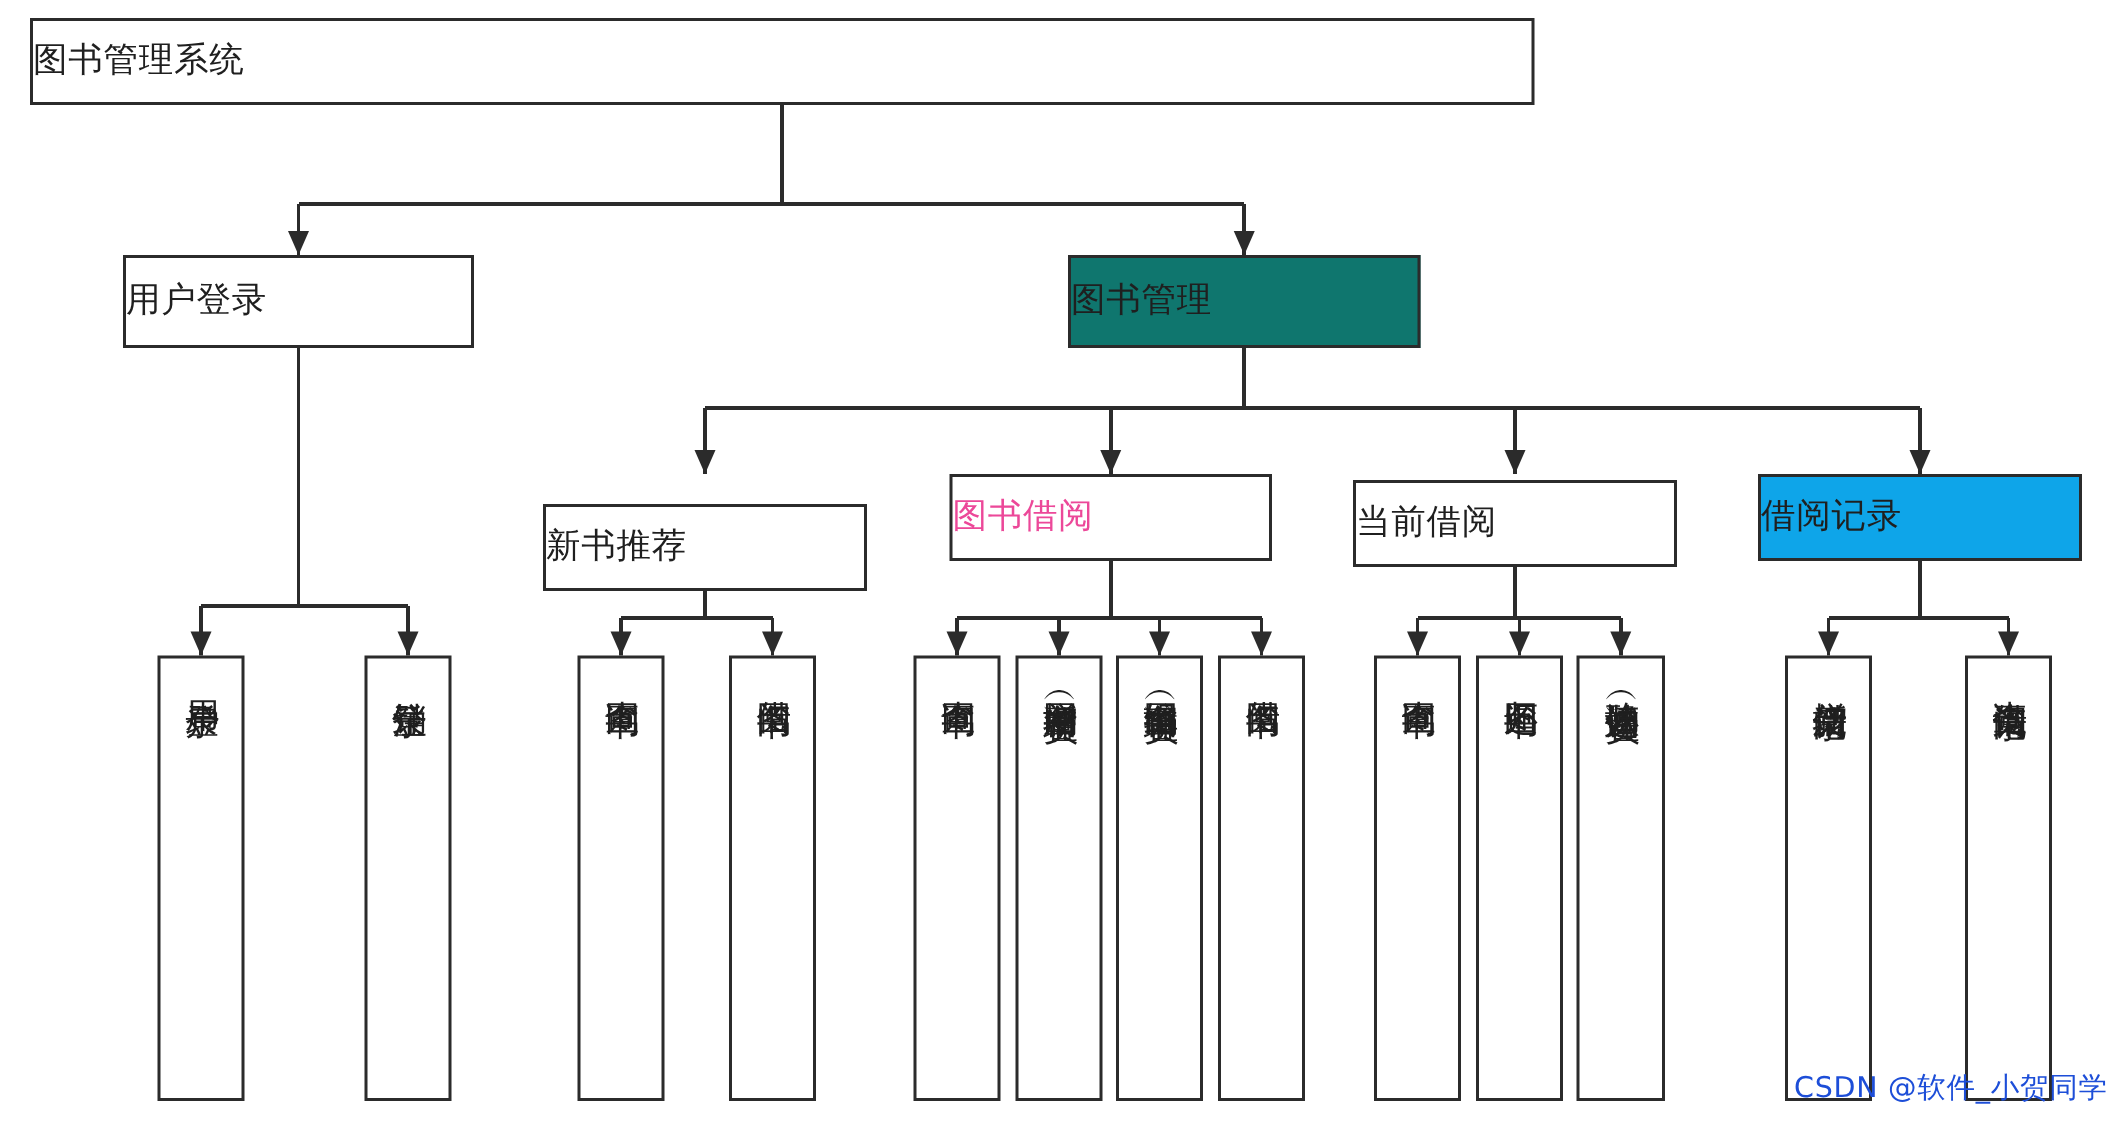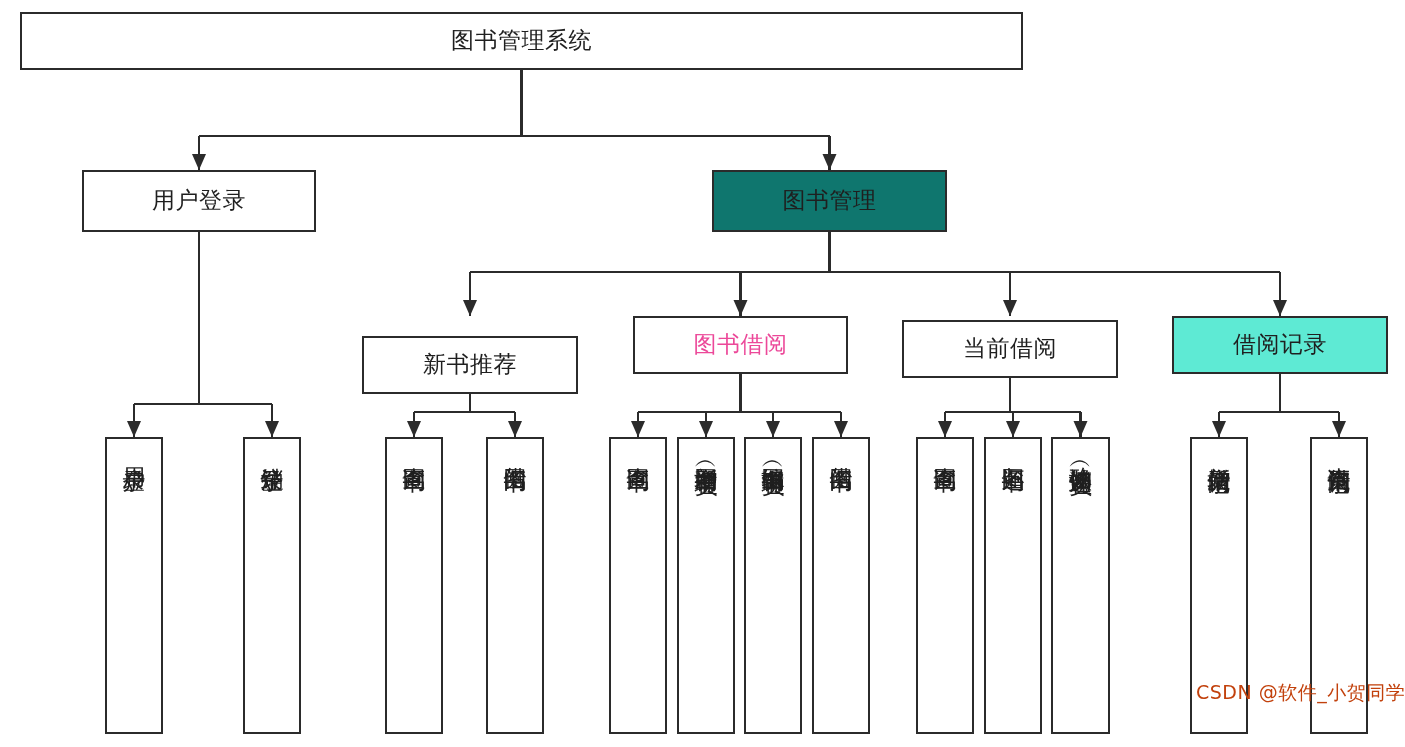--- a/index.html
+++ b/index.html
@@ -26,21 +26,21 @@
     width: 1405px;
     height: 747px;
   }
   .node-box {
     position: absolute;
     box-sizing: border-box;
     background: #ffffff;
     border: 2px solid #2b2b2b;
     display: flex;
     align-items: center;
-    justify-content: center;
+    justify-content: flex-start;
   }
   .node-label-h {
     font-size: 23px;
     color: #1f1f1f;
     line-height: 1.1;
     letter-spacing: 0.5px;
     white-space: nowrap;
     font-family: "DejaVu Sans", "Liberation Sans", sans-serif;
   }
   .node-label-v {
@@ -137,21 +137,21 @@
       </div>
       <div class="node-box" style="left: 362px; top: 316px; width: 216px; height: 58px; border-color: rgb(43, 43, 43); background: rgb(255, 255, 255); margin-top: 20px;">
         <span class="node-label-h" style="color: rgb(31, 31, 31);">新书推荐</span>
       </div>
       <div class="node-box" style="left: 633px; top: 316px; width: 215px; height: 58px; border-color: rgb(43, 43, 43); background: rgb(255, 255, 255);">
         <span class="node-label-h" style="color: #ec4899;">图书借阅</span>
       </div>
       <div class="node-box" style="left: 902px; top: 320px; width: 216px; height: 58px; border-color: rgb(43, 43, 43); background: rgb(255, 255, 255);">
         <span class="node-label-h" style="color: rgb(31, 31, 31);">当前借阅</span>
       </div>
-      <div class="node-box" style="left: 1172px; top: 316px; width: 216px; height: 58px; border-color: rgb(43, 43, 43); background: #5eead4;">
+      <div class="node-box" style="left: 1172px; top: 316px; width: 216px; height: 58px; border-color: rgb(43, 43, 43); background: #0ea5e9;">
         <span class="node-label-h" style="color: rgb(31, 31, 31);">借阅记录</span>
       </div>
       <div class="node-box leaf-box" style="left: 105px; top: 437px; width: 58px; height: 297px; border-color: rgb(43, 43, 43); background: rgb(255, 255, 255);">
         <span class="node-label-v" style="color: rgb(31, 31, 31);">用户登录</span>
       </div>
       <div class="node-box leaf-box" style="left: 243px; top: 437px; width: 58px; height: 297px; border-color: rgb(43, 43, 43); background: rgb(255, 255, 255);">
         <span class="node-label-v" style="color: rgb(31, 31, 31);">注销登录</span>
       </div>
       <div class="node-box leaf-box" style="left: 385px; top: 437px; width: 58px; height: 297px; border-color: rgb(43, 43, 43); background: rgb(255, 255, 255);">
         <span class="node-label-v" style="color: rgb(31, 31, 31);">查询图书</span>
@@ -180,14 +180,14 @@
       <div class="node-box leaf-box" style="left: 1051px; top: 437px; width: 59px; height: 297px; border-color: rgb(43, 43, 43); background: rgb(255, 255, 255);">
         <span class="node-label-v" style="color: rgb(31, 31, 31);">确认归还（管理员）</span>
       </div>
       <div class="node-box leaf-box" style="left: 1190px; top: 437px; width: 58px; height: 297px; border-color: rgb(43, 43, 43); background: rgb(255, 255, 255);">
         <span class="node-label-v" style="color: rgb(31, 31, 31);">新增借阅记录</span>
       </div>
       <div class="node-box leaf-box" style="left: 1310px; top: 437px; width: 58px; height: 297px; border-color: rgb(43, 43, 43); background: rgb(255, 255, 255);">
         <span class="node-label-v" style="color: rgb(31, 31, 31);">查询借阅记录</span>
       </div>
     </div>
-  <div class="watermark" style="left: 1196px; top: 680px; color: #c2410c;">CSDN @软件_小贺同学</div>
+  <div class="watermark" style="left: 1196px; top: 712px; color: #1d4ed8;">CSDN @软件_小贺同学</div>
 </div>
 
 </body></html>

